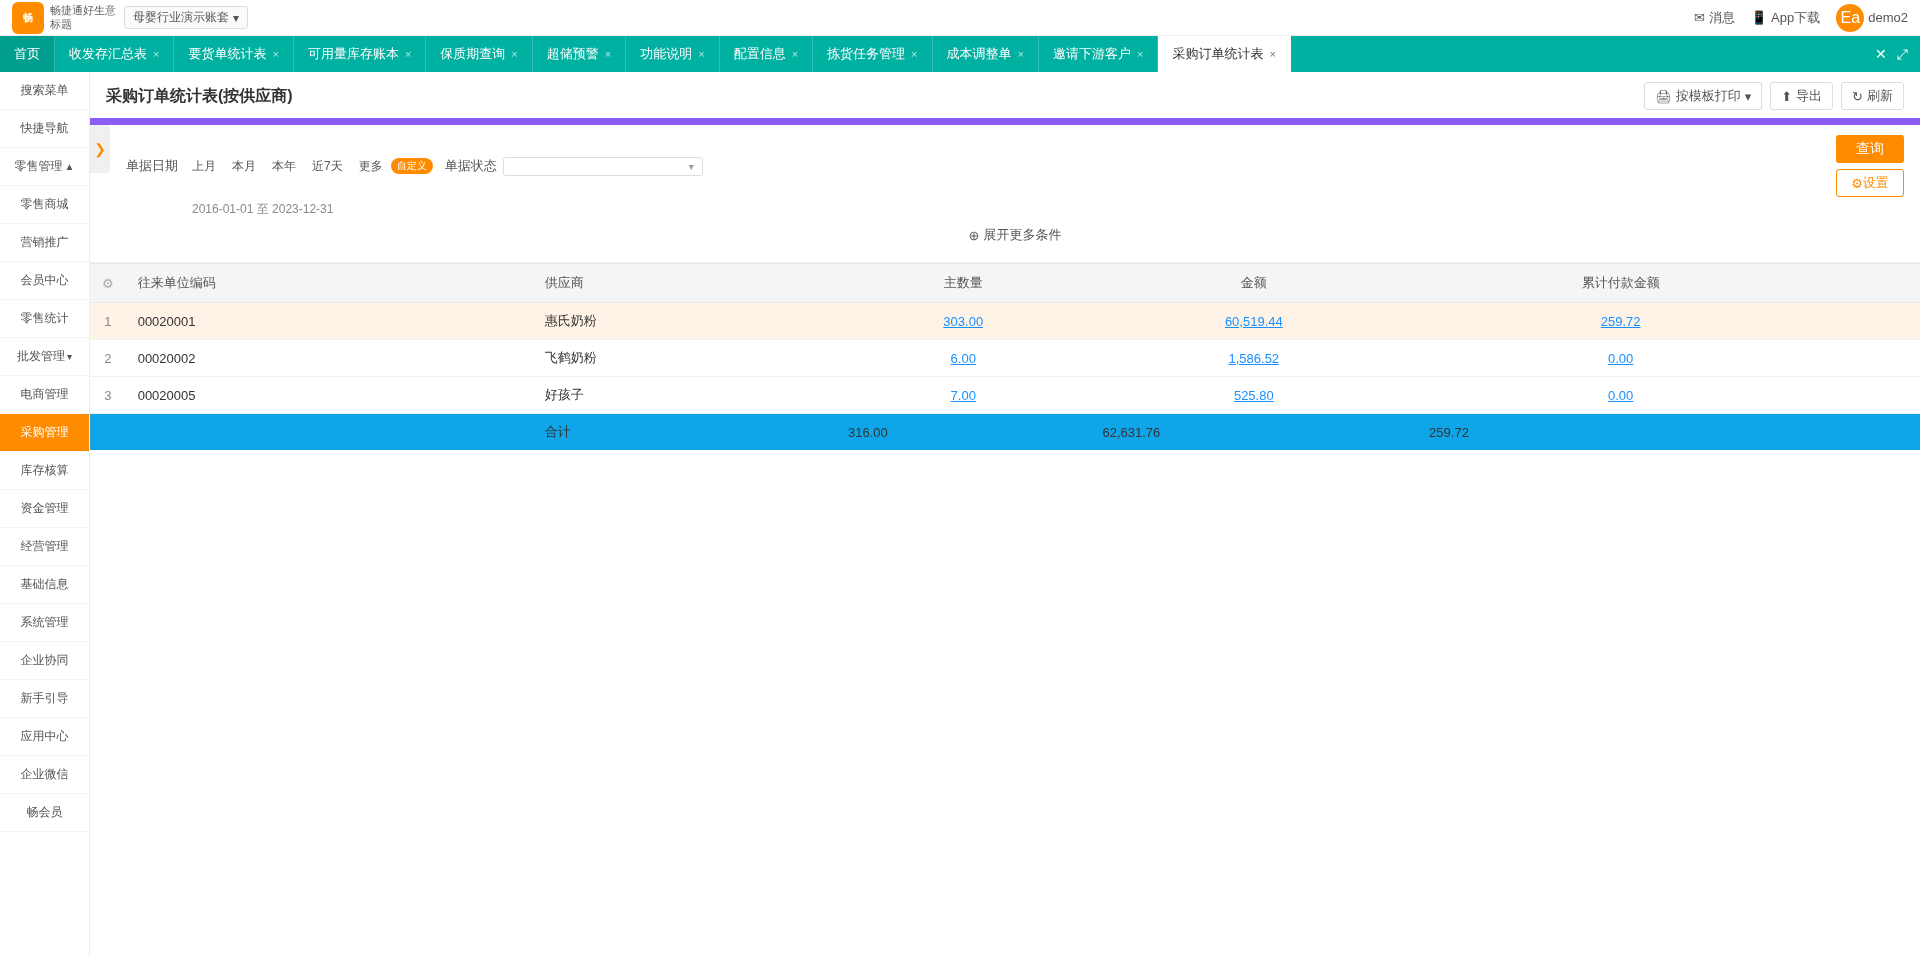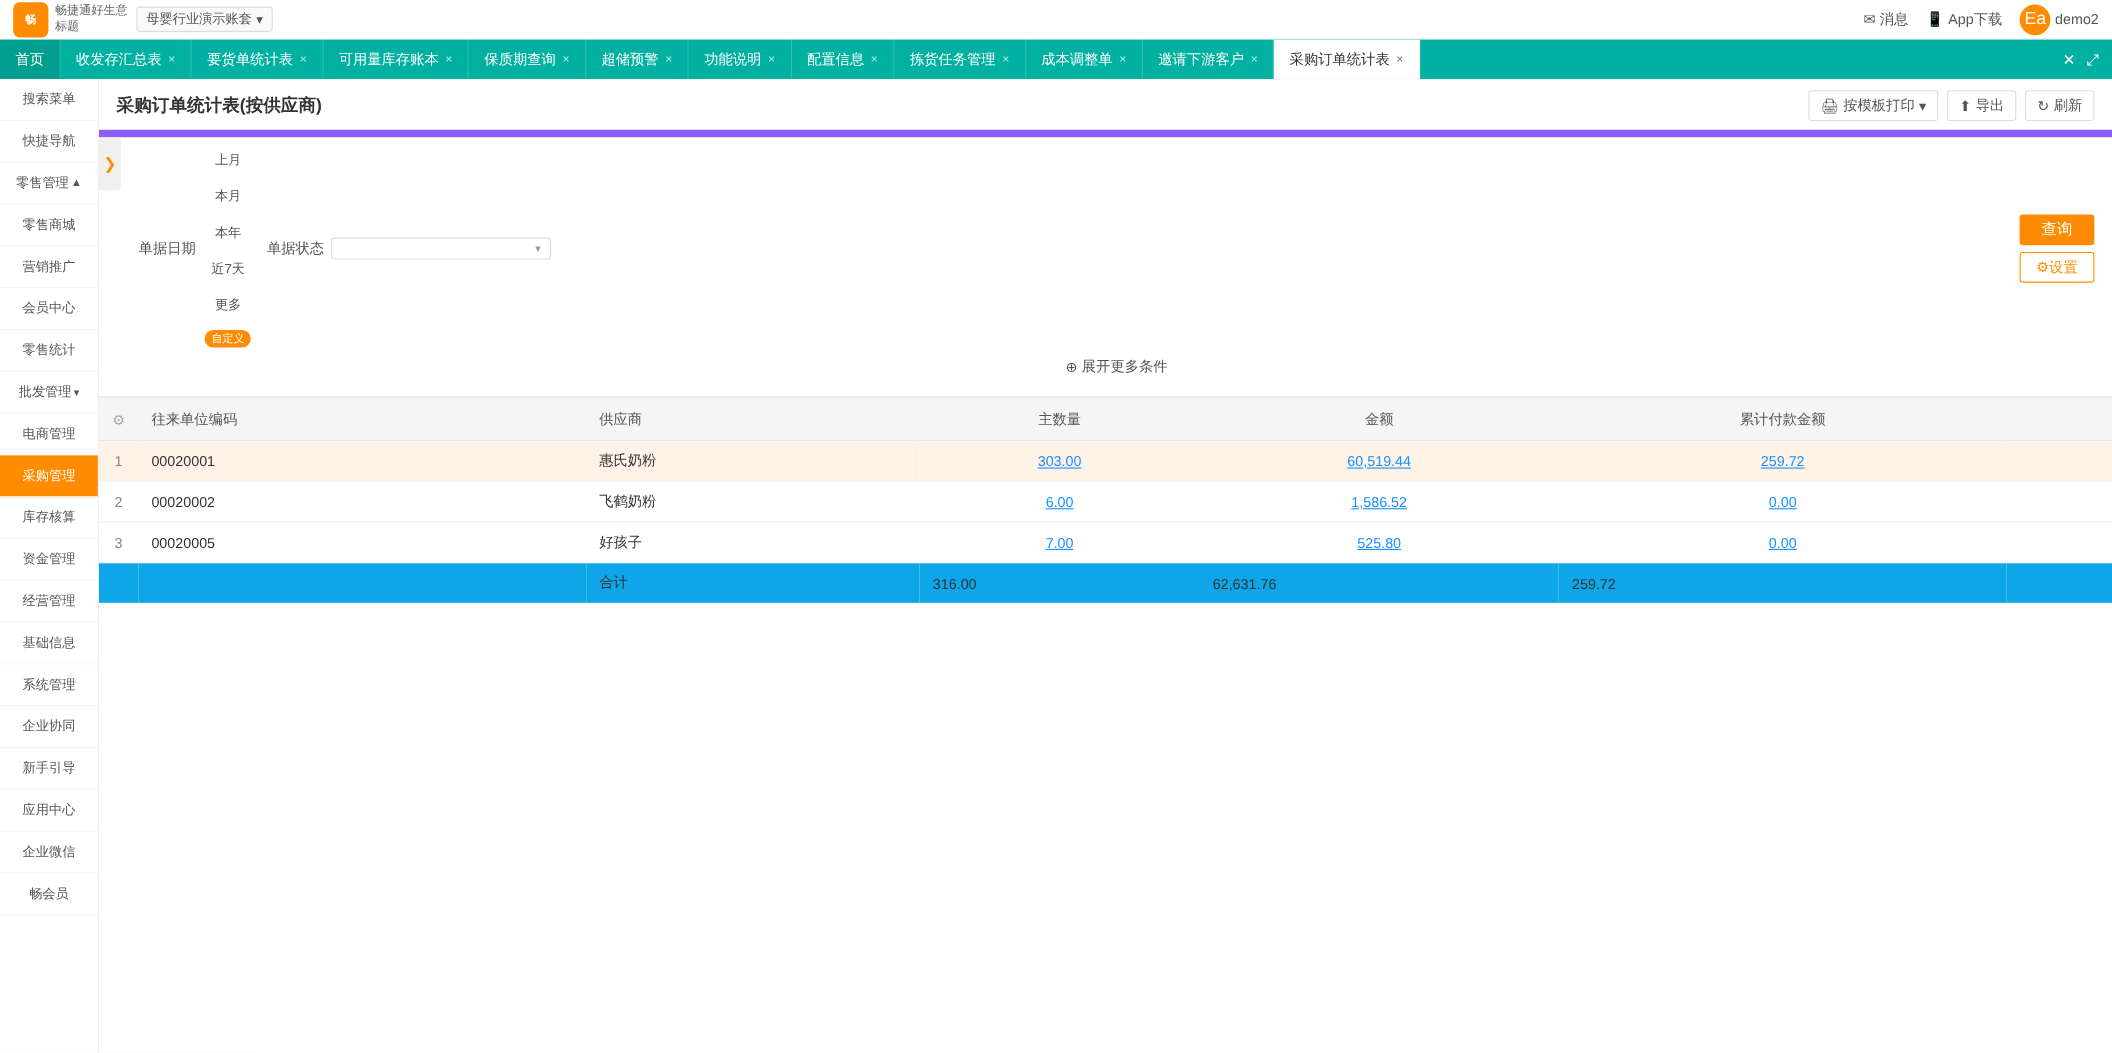--- a/index.html
+++ b/index.html
@@ -41,21 +41,21 @@
     
     .page-header { padding: 10px 16px 8px; display: flex; align-items: center; justify-content: space-between; border-bottom: 7px solid #8b5cf6; }
     .page-title { font-size: 16px; font-weight: bold; color: #333; }
     .page-header-actions { display: flex; align-items: center; gap: 8px; }
     .print-btn { display: flex; align-items: center; gap: 4px; padding: 4px 10px; border: 1px solid #ddd; border-radius: 3px; background: #fff; cursor: pointer; color: #555; font-size: 13px; }
     .export-btn { display: flex; align-items: center; gap: 4px; padding: 4px 10px; border: 1px solid #ddd; border-radius: 3px; background: #fff; cursor: pointer; color: #555; font-size: 13px; }
     .refresh-btn { display: flex; align-items: center; gap: 4px; padding: 4px 10px; border: 1px solid #ddd; border-radius: 3px; background: #fff; cursor: pointer; color: #555; font-size: 13px; }
     .filter-row { display: flex; align-items: center; gap: 12px; flex-wrap: wrap; }
     .filter-item { display: flex; align-items: center; gap: 6px; }
     .filter-label { color: #555; font-size: 13px; white-space: nowrap; }
-    .filter-date-shortcuts { display: flex; align-items: center; gap: 12px; flex-direction: column; }
+    .filter-date-shortcuts { display: flex; align-items: center; gap: 0; }
     .date-shortcut { padding: 2px 8px; font-size: 12px; color: #555; cursor: pointer; border-radius: 2px; }
     .custom-badge { background: #ff8c00; color: #fff; padding: 1px 6px; border-radius: 10px; font-size: 10px; }
     .date-range { font-size: 12px; color: #888; margin-top: 2px; }
     .filter-select { display: flex; align-items: center; border: 1px solid #ddd; border-radius: 3px; padding: 3px 8px; background: #fff; min-width: 180px; cursor: pointer; font-size: 13px; color: #555; }
     .filter-select .arrow { margin-left: auto; font-size: 10px; color: #999; }
     .filter-input { border: 1px solid #ddd; border-radius: 3px; padding: 3px 8px; font-size: 13px; color: #555; min-width: 200px; }
     .filter-more-btn { display: flex; align-items: center; gap: 4px; color: #555; font-size: 13px; cursor: pointer; margin: 0 auto; padding: 4px 12px; }
     .expand-row { display: flex; justify-content: center; padding: 4px 0; }
     .query-btn { background: #ff8c00; color: #fff; border: none; border-radius: 3px; padding: 5px 20px; font-size: 14px; cursor: pointer; }
     .settings-btn { display: flex; align-items: center; justify-content: center; border: 1px solid #ff8c00; color: #ff8c00; border-radius: 3px; padding: 4px 10px; font-size: 13px; cursor: pointer; }
@@ -296,20 +296,23 @@
 
             <div style="margin-left:auto; display:flex; flex-direction:column; gap:6px;">
               <button class="query-btn">查询</button>
               <div class="settings-btn">
                 <span>⚙</span>
                 <span>设置</span>
               </div>
             </div>
           </div>
 
+          <div style="margin-top:4px; margin-left:66px;">
+            <span class="date-range">2016-01-01 至 2023-12-31</span>
+          </div>
 
           <div class="expand-row">
             <div class="filter-more-btn">
               <span>⊕</span>
               <span>展开更多条件</span>
             </div>
           </div>
         </div>
       </div>
 

